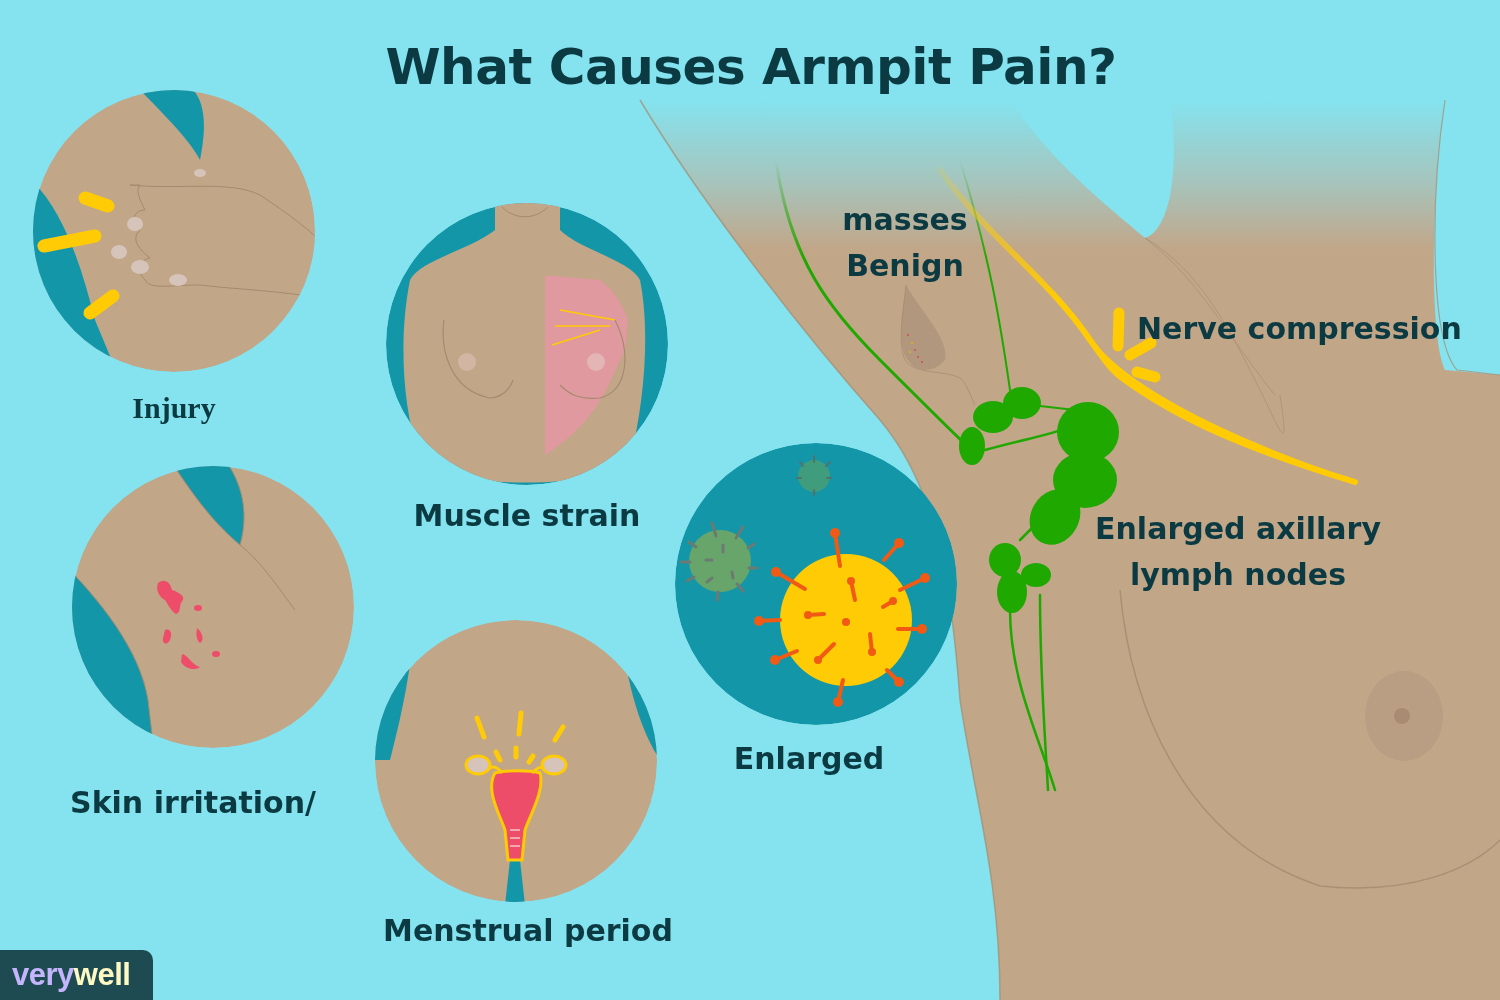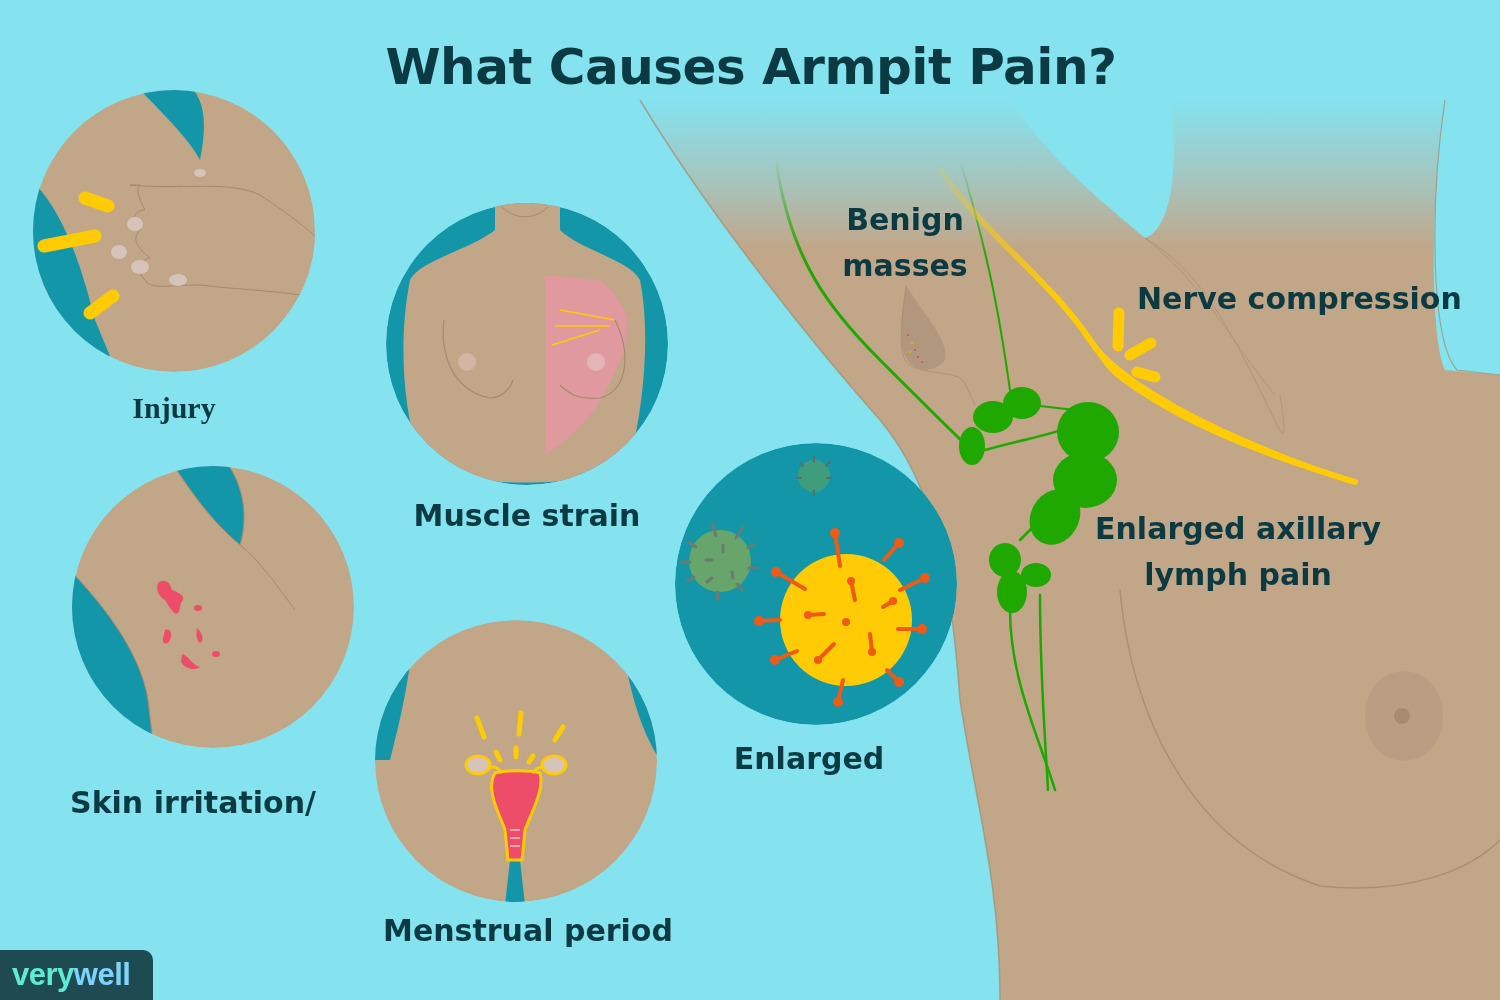--- a/index.html
+++ b/index.html
@@ -18,22 +18,22 @@
     position: absolute; font-weight: bold; color: #0b3a42; font-size: 30px;
     line-height: 46px; text-align: center; white-space: nowrap;
   }
   .label span { display: block; }
   .logo {
     position: absolute; left: 0; top: 950px; width: 153px; height: 50px;
     background: #1e4b52; border-top-right-radius: 10px;
     font-family: "Liberation Sans", sans-serif; font-weight: bold; font-size: 31px;
     line-height: 50px; padding-left: 12px; box-sizing: border-box; letter-spacing: -0.5px;
   }
-  .logo .very { color: #5eead4; }
-  .logo .well { color: #7dd3fc; }
+  .logo .very { color: #c4b5fd; }
+  .logo .well { color: #fef9c3; }
 </style>
 </head>
 <body>
 
 <svg class="canvas" viewBox="0 0 1500 1000" xmlns="http://www.w3.org/2000/svg">
   <defs>
     <linearGradient id="bodyFade" x1="0" y1="0" x2="0" y2="1" gradientUnits="userSpaceOnUse" x1-="0">
     </linearGradient>
     <linearGradient id="skinFade" x1="0" y1="100" x2="0" y2="250" gradientUnits="userSpaceOnUse">
       <stop offset="0" stop-color="#84e3ef"></stop>
@@ -275,24 +275,24 @@
   <span>Skin irritation/</span>
 </div>
 <div class="label" style="left:378px; top:908px; width:300px;">
   <span>Menstrual period</span>
 </div>
 <div class="label" style="left:709px; top:736px; width:200px;">
   <span>Enlarged</span>
 </div>
 
 <div class="label" style="left:835px; top:197px; width:140px; line-height:46px;">
+  <span>masses</span>
   <span>Benign</span>
-  <span>masses</span>
-</div>
-<div class="label" style="left:1137px; top:276px; text-align:right;">
+</div>
+<div class="label" style="left:1137px; top:306px; text-align:right;">
   <span>Nerve compression</span>
 </div>
 <div class="label" style="left:1088px; top:506px; width:300px;text-align:center;">
   <span>Enlarged axillary</span>
-  <span>lymph pain</span>
+  <span>lymph nodes</span>
 </div>
 
 <div class="logo"><span class="very">very</span><span class="well">well</span></div>
 
 </body></html>

